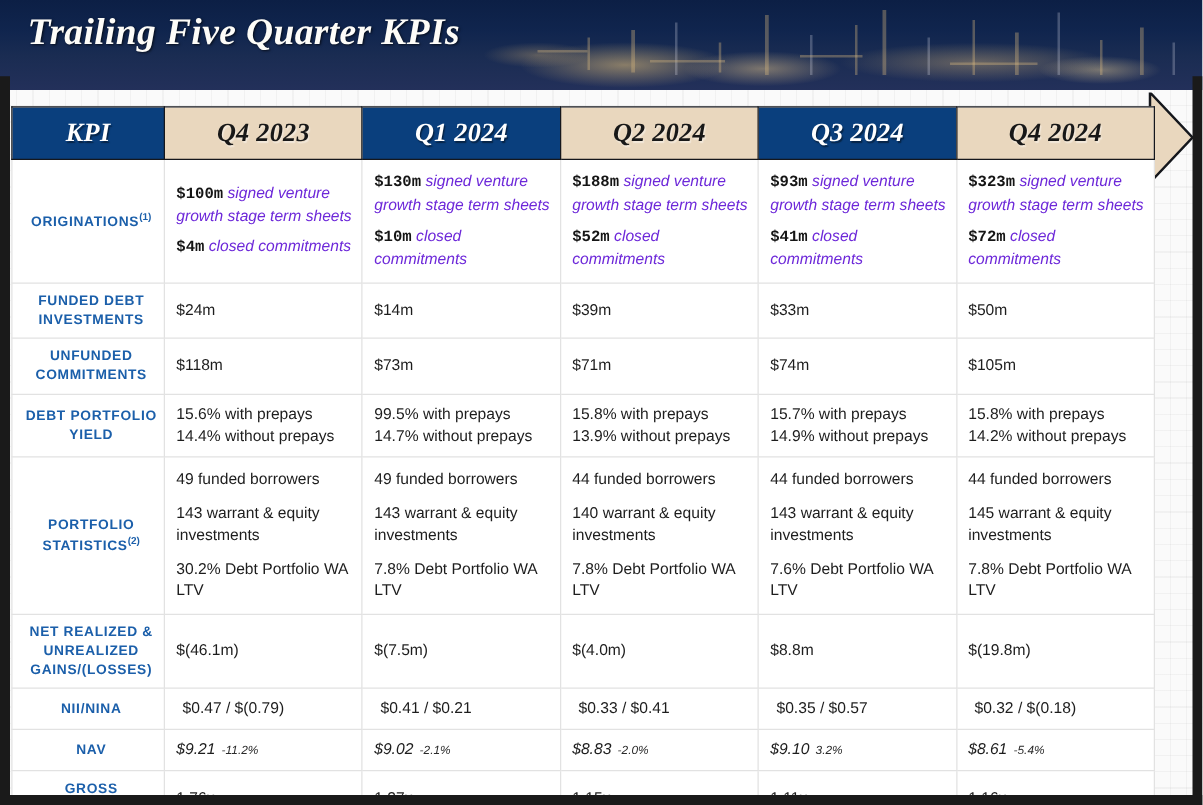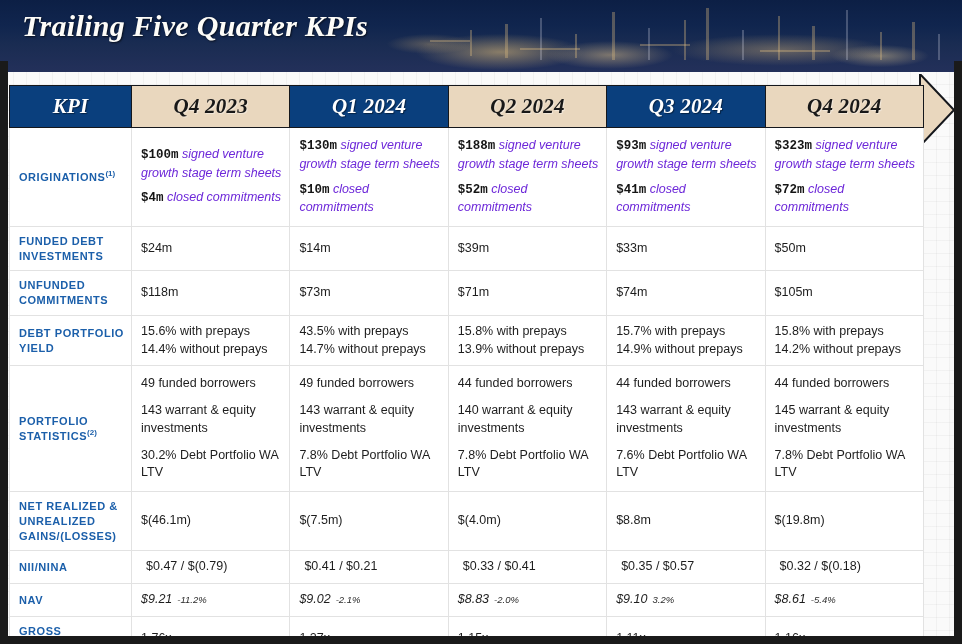--- a/index.html
+++ b/index.html
@@ -69,20 +69,21 @@
     padding:7px 8px 7px 9px;
     vertical-align:middle;
     font-size:12.5px;color:#1d1d1d;
     line-height:1.42;
   }
   tbody td.lbl{
     color:#1b5faa;font-weight:bold;font-size:11px;
     letter-spacing:.55px;line-height:1.34;
     padding-left:9px;padding-right:4px;
     text-transform:uppercase;
+    text-align:center;
   }
   tbody td.lbl sup{font-size:8px;letter-spacing:0;}
   tbody tr.tall td{padding-top:9px;padding-bottom:9px;}
   .orig-line{margin:0 0 0 0;}
   .orig-line b{font-weight:bold;color:#151515;font-family:Liberation Mono, monospace;}
   .orig-line i{font-style:italic;color:#6d28d9;}
   .orig-gap{height:7px;}
   .ps-line{margin:0;}
   .ps-gap{height:9px;}
   .nav-val{font-style:italic;font-weight:normal;}
@@ -191,21 +192,21 @@
             <td>$74m</td>
             <td>$105m</td>
           </tr>
           <tr>
             <td class="lbl">DEBT PORTFOLIO YIELD</td>
             <td>
               <div>15.6% with prepays</div>
               <div>14.4% without prepays</div>
             </td>
             <td>
-              <div>43.5% with prepays</div>
+              <div>99.5% with prepays</div>
               <div>14.7% without prepays</div>
             </td>
             <td>
               <div>15.8% with prepays</div>
               <div>13.9% without prepays</div>
             </td>
             <td>
               <div>15.7% with prepays</div>
               <div>14.9% without prepays</div>
             </td>

